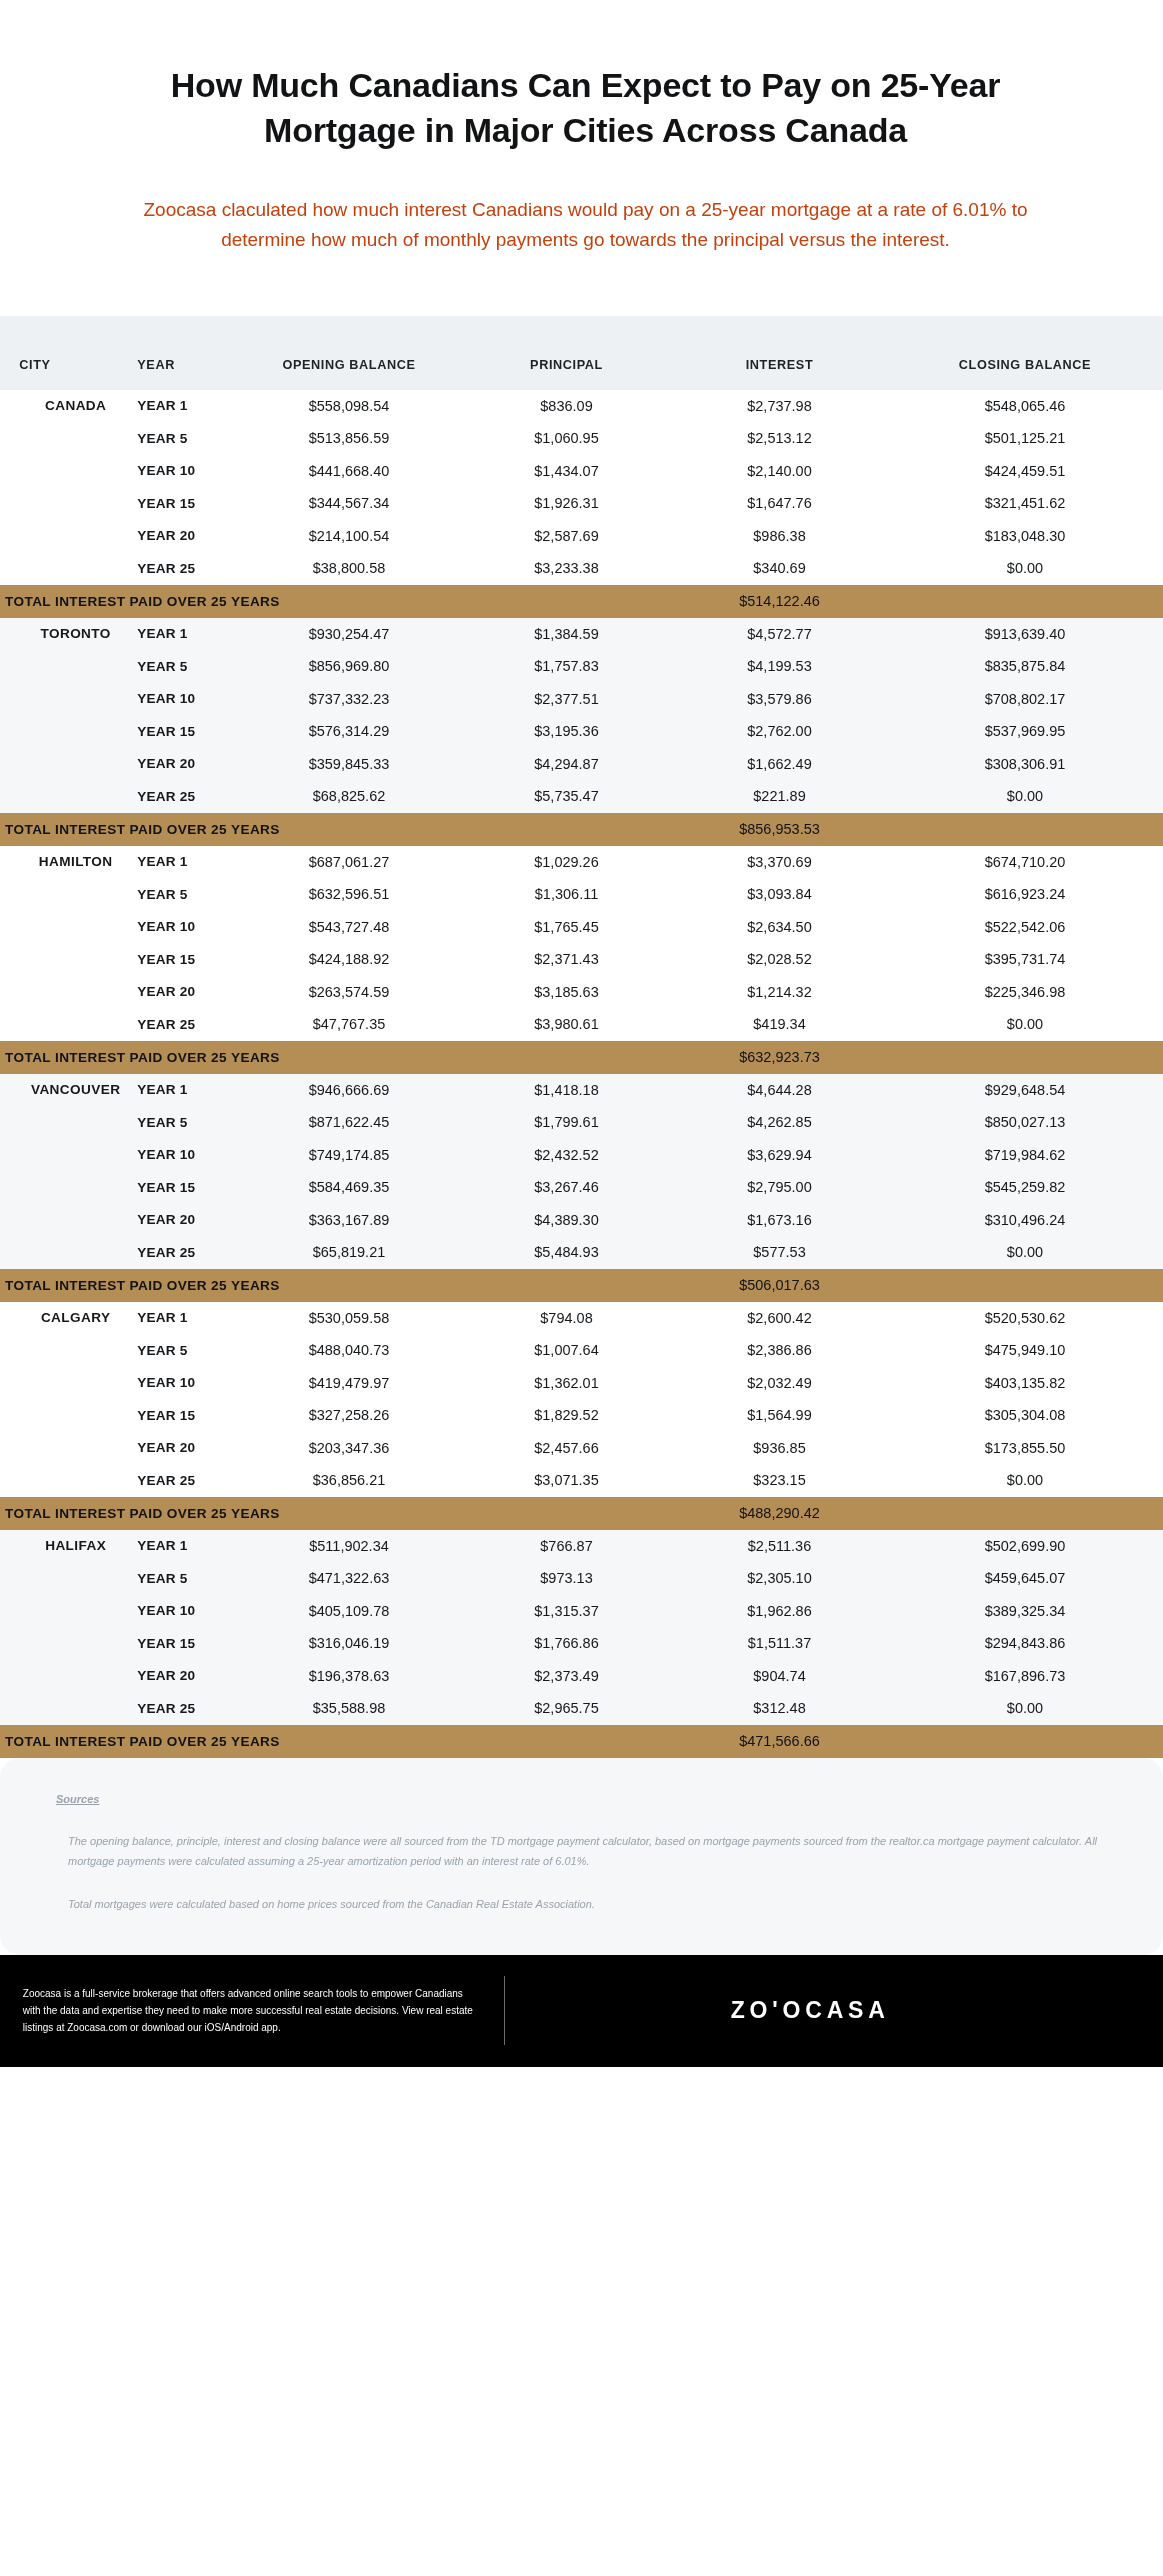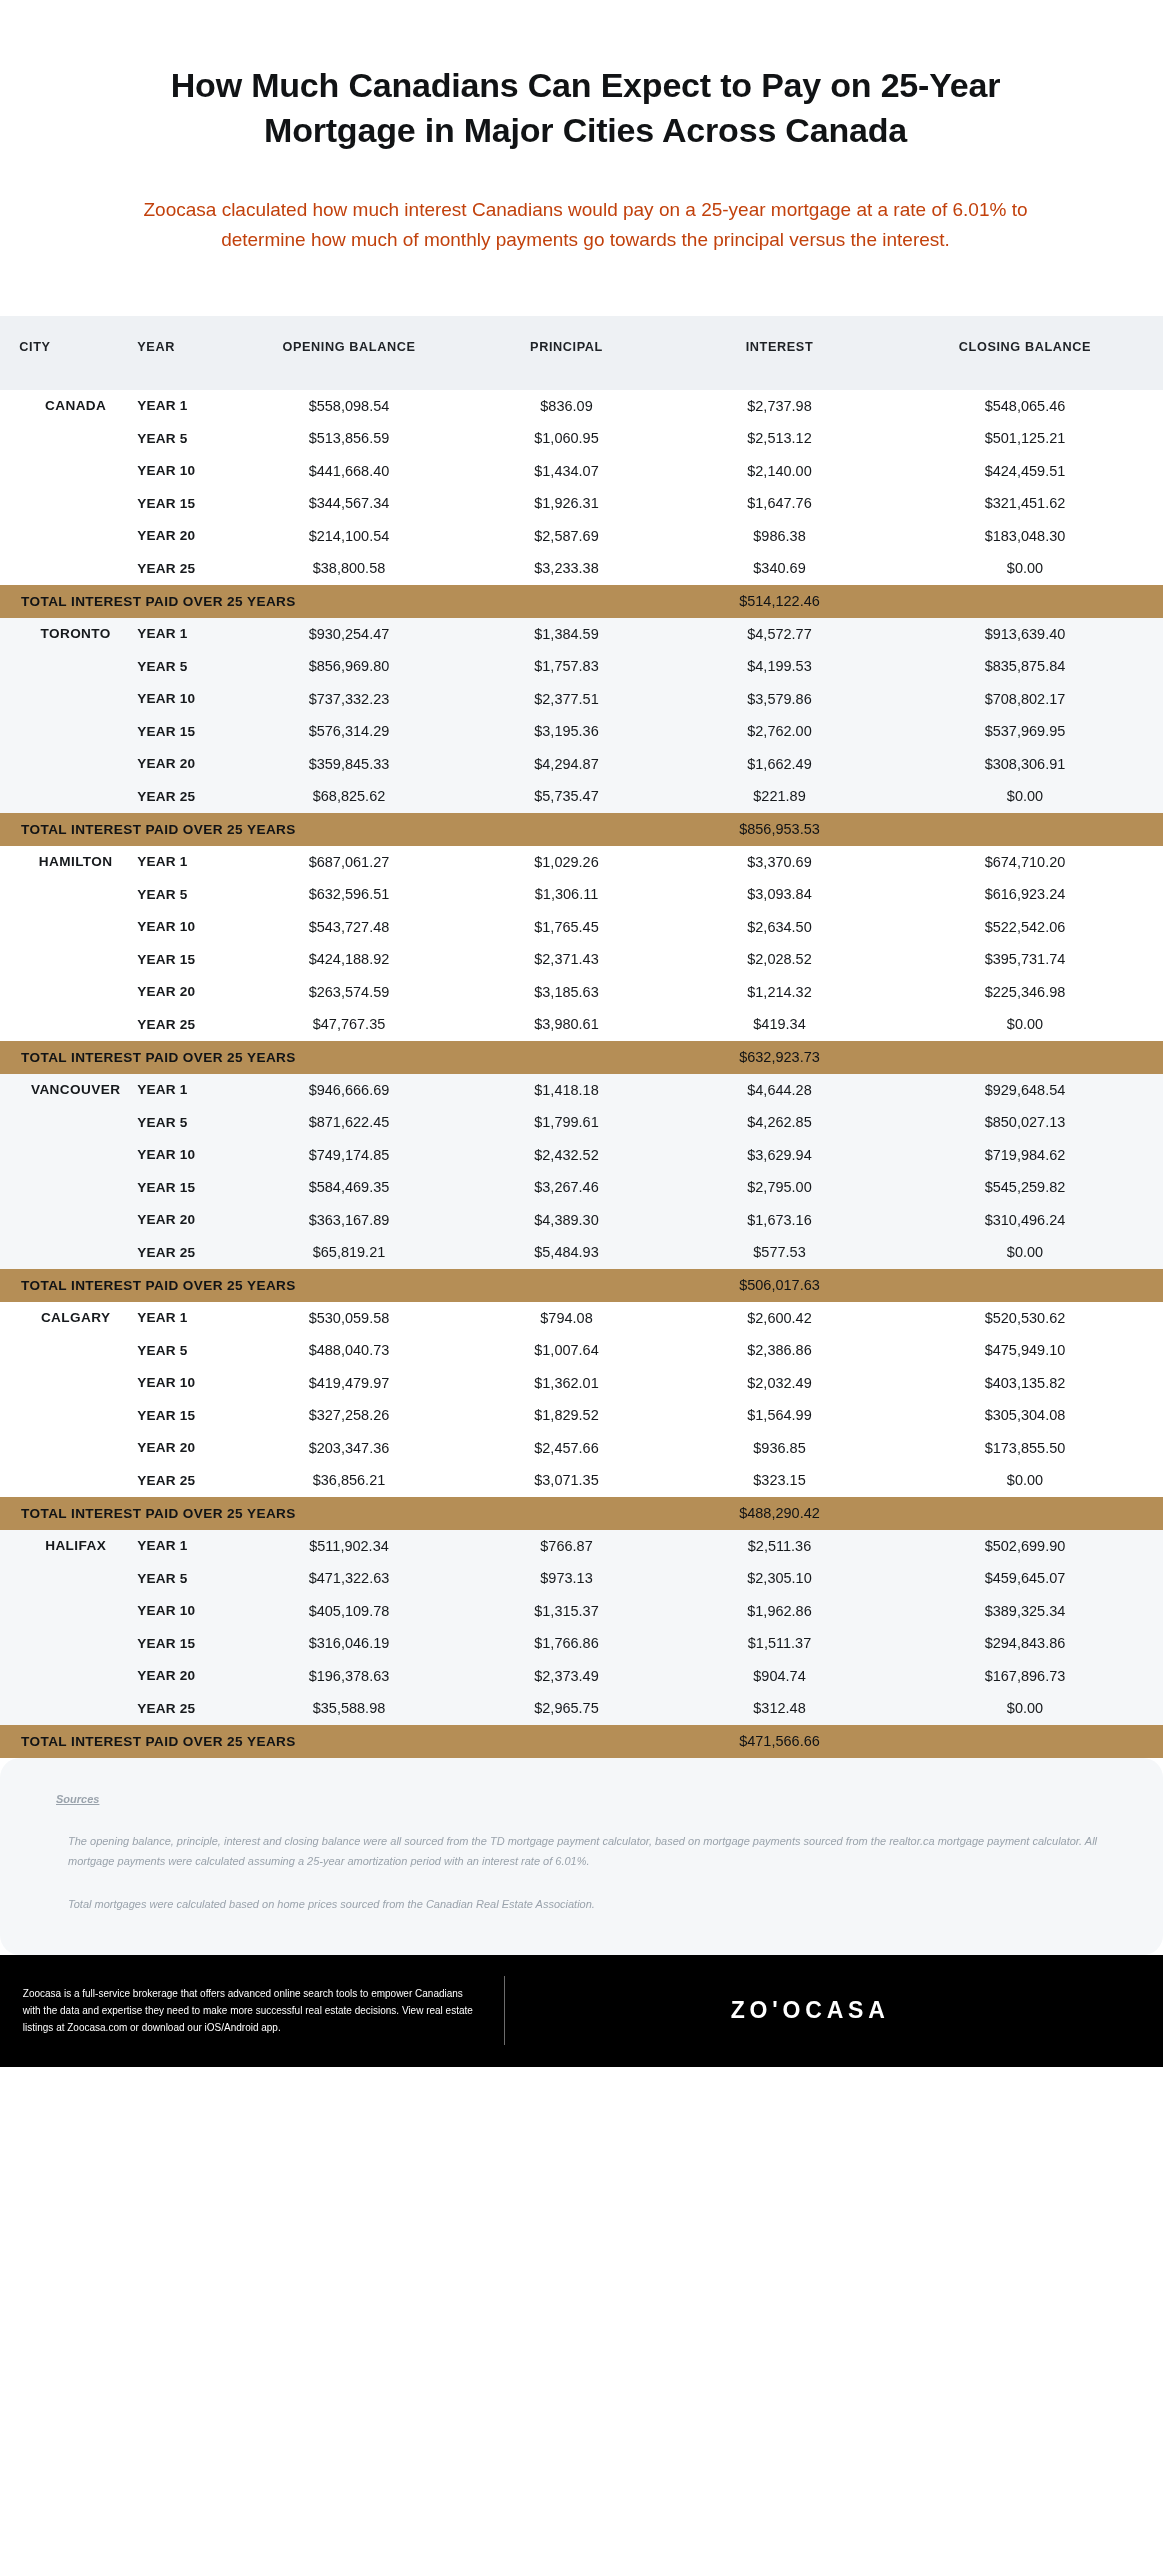--- a/index.html
+++ b/index.html
@@ -45,21 +45,21 @@
   .table col.c-prin     { width: 211px; }
   .table col.c-int      { width: 215px; }
   .table col.c-close    { width: 276px; }
 
   thead th {
     background: #eef1f4;
     font-size: 12.7px;
     font-weight: 600;
     letter-spacing: 0.6px;
     color: #1e2226;
-    padding: 18px;
+    padding: 0;
     height: 74px;
     vertical-align: bottom;
     text-align: center;
   }
   thead th .hd { display:block; padding-bottom: 17.6px; }
   thead th.th-city { text-align: left; padding-left: 19.3px; }
   thead th.th-year { text-align: left; padding-left: 5.3px; }
 
   tbody td {
     font-size: 14.5px;
@@ -90,21 +90,21 @@
   tr.total-row td {
     background: #b58e56;
     height: 33px;
     font-weight: bold;
     font-size: 13.6px;
     letter-spacing: 0.4px;
     color: #111315;
   }
   tr.total-row td.total-label {
     text-align: left;
-    padding-left: 21px;
+    padding-left: 5px;
   }
   tr.total-row td.total-value {
     font-weight: normal;
     font-size: 14.5px;
     letter-spacing: 0;
   }
 
   
   .sources {
     background: #f5f7f9;

